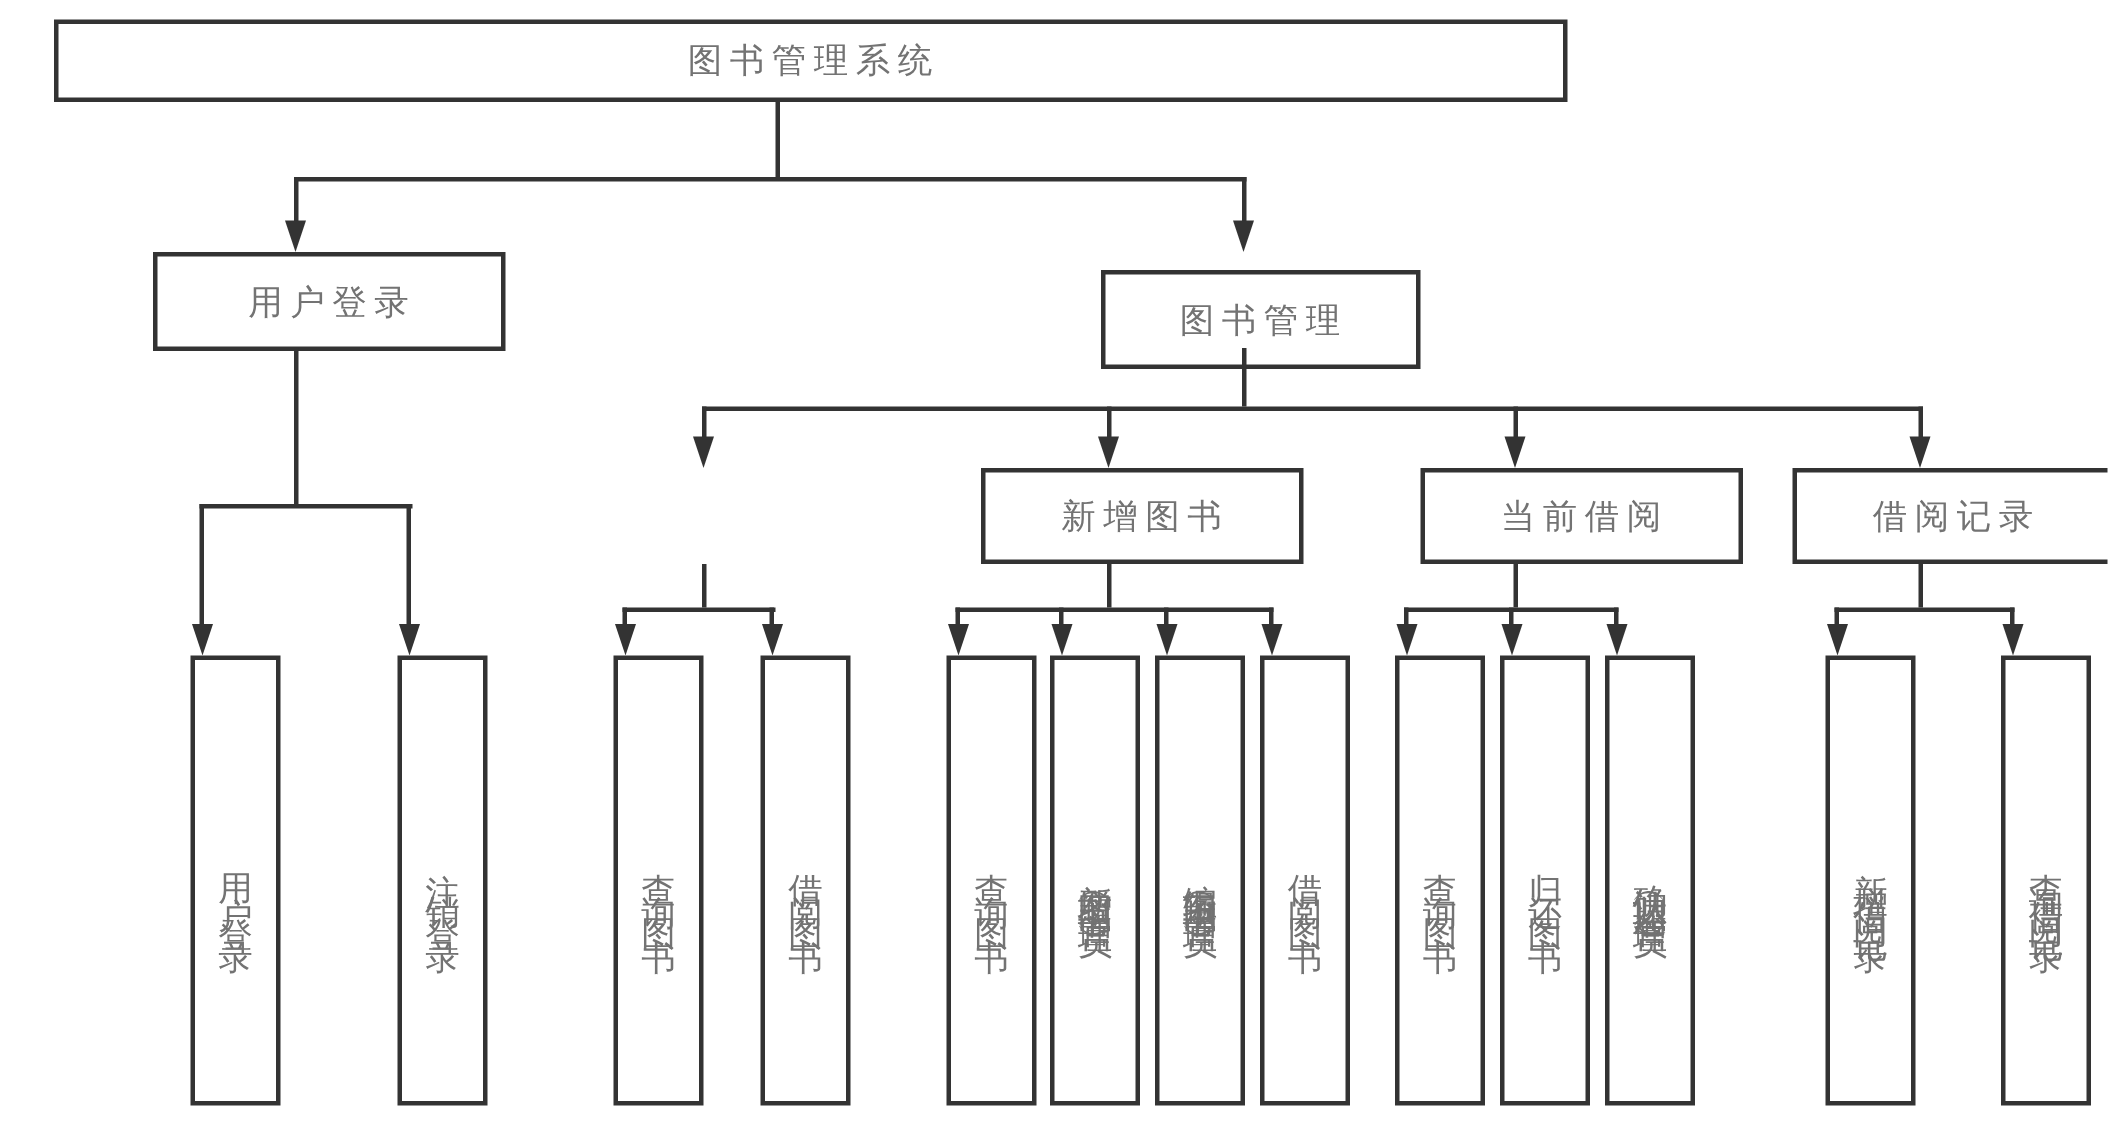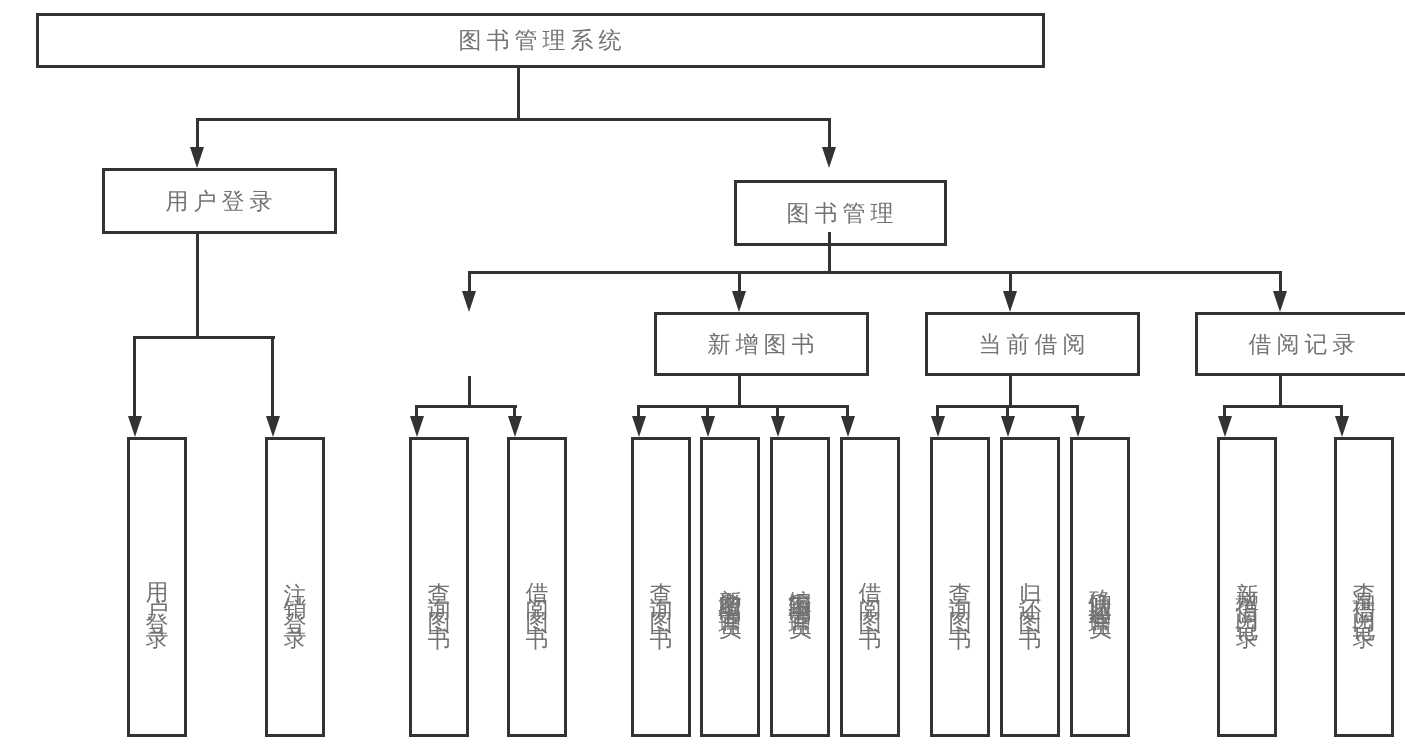--- a/index.html
+++ b/index.html
@@ -59,21 +59,21 @@
   <div class="vline" style="left:738px;top:271px;height:22px"></div>
   <div class="arrow" style="left:732px;top:291px"></div>
   <div class="vline" style="left:1009px;top:271px;height:22px"></div>
   <div class="arrow" style="left:1003px;top:291px"></div>
   <div class="vline" style="left:1279px;top:271px;height:22px"></div>
   <div class="arrow" style="left:1273px;top:291px"></div>
 
   <div class="box hbox" style="left:632px;top:312px;width:215px;height:64px">
     <span class="lbl">新增图书</span>
   </div>
-  <div class="box hbox" style="left:903px;top:312px;width:215px;height:64px">
+  <div class="box hbox" style="left:925px;top:312px;width:215px;height:64px">
     <span class="lbl">当前借阅</span>
   </div>
   <div class="box hbox" style="left:1173px;top:312px;width:215px;height:64px">
     <span class="lbl">借阅记录</span>
   </div>
 
   <div class="vline" style="left:468px;top:376px;height:29px"></div>
   <div class="hline" style="left:415px;top:405px;width:102px"></div>
   <div class="vline" style="left:415px;top:405px;height:13px"></div>
   <div class="arrow" style="left:410px;top:416px"></div>

